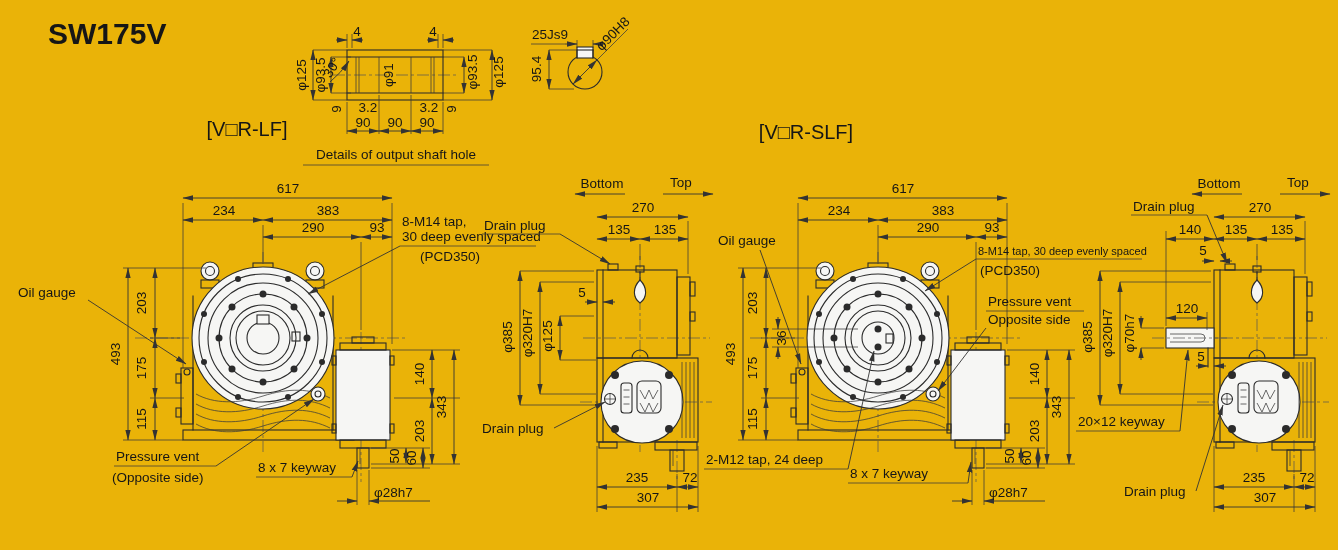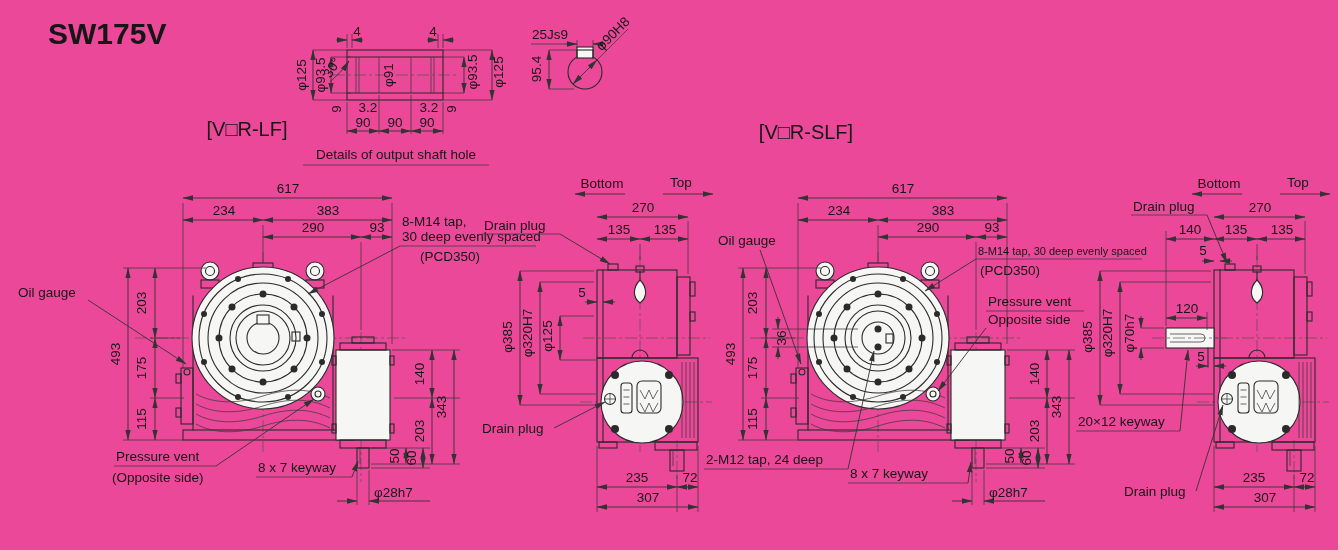--- a/index.html
+++ b/index.html
@@ -1,16 +1,16 @@
 <!DOCTYPE html>
 <html><head>
 <meta charset="utf-8">
 <style>
   html,body{margin:0;padding:0;background:#e9e9e7;}
-  .page{width:1338px;height:550px;background:#ec4899;position:relative;overflow:hidden;}
+  .page{width:1338px;height:550px;background:#eab308;position:relative;overflow:hidden;}
   svg{display:block;}
   text{font-family:"Liberation Sans",sans-serif;fill:#161616;}
   .ttl{font-size:30px;font-weight:bold;text-anchor:start;}
   .vl{font-size:20px;text-anchor:middle;}
   .cap{font-size:13.5px;text-anchor:middle;}
   .dm{font-size:13.5px;text-anchor:middle;}
   .dms{font-size:13.5px;text-anchor:start;}
   .sm{font-size:11px;text-anchor:start;}
   .o{fill:none;stroke:#2b2b2b;stroke-width:1.1;stroke-linecap:square;}
   .ow{fill:#f6f6f4;stroke:#2b2b2b;stroke-width:1.1;}

